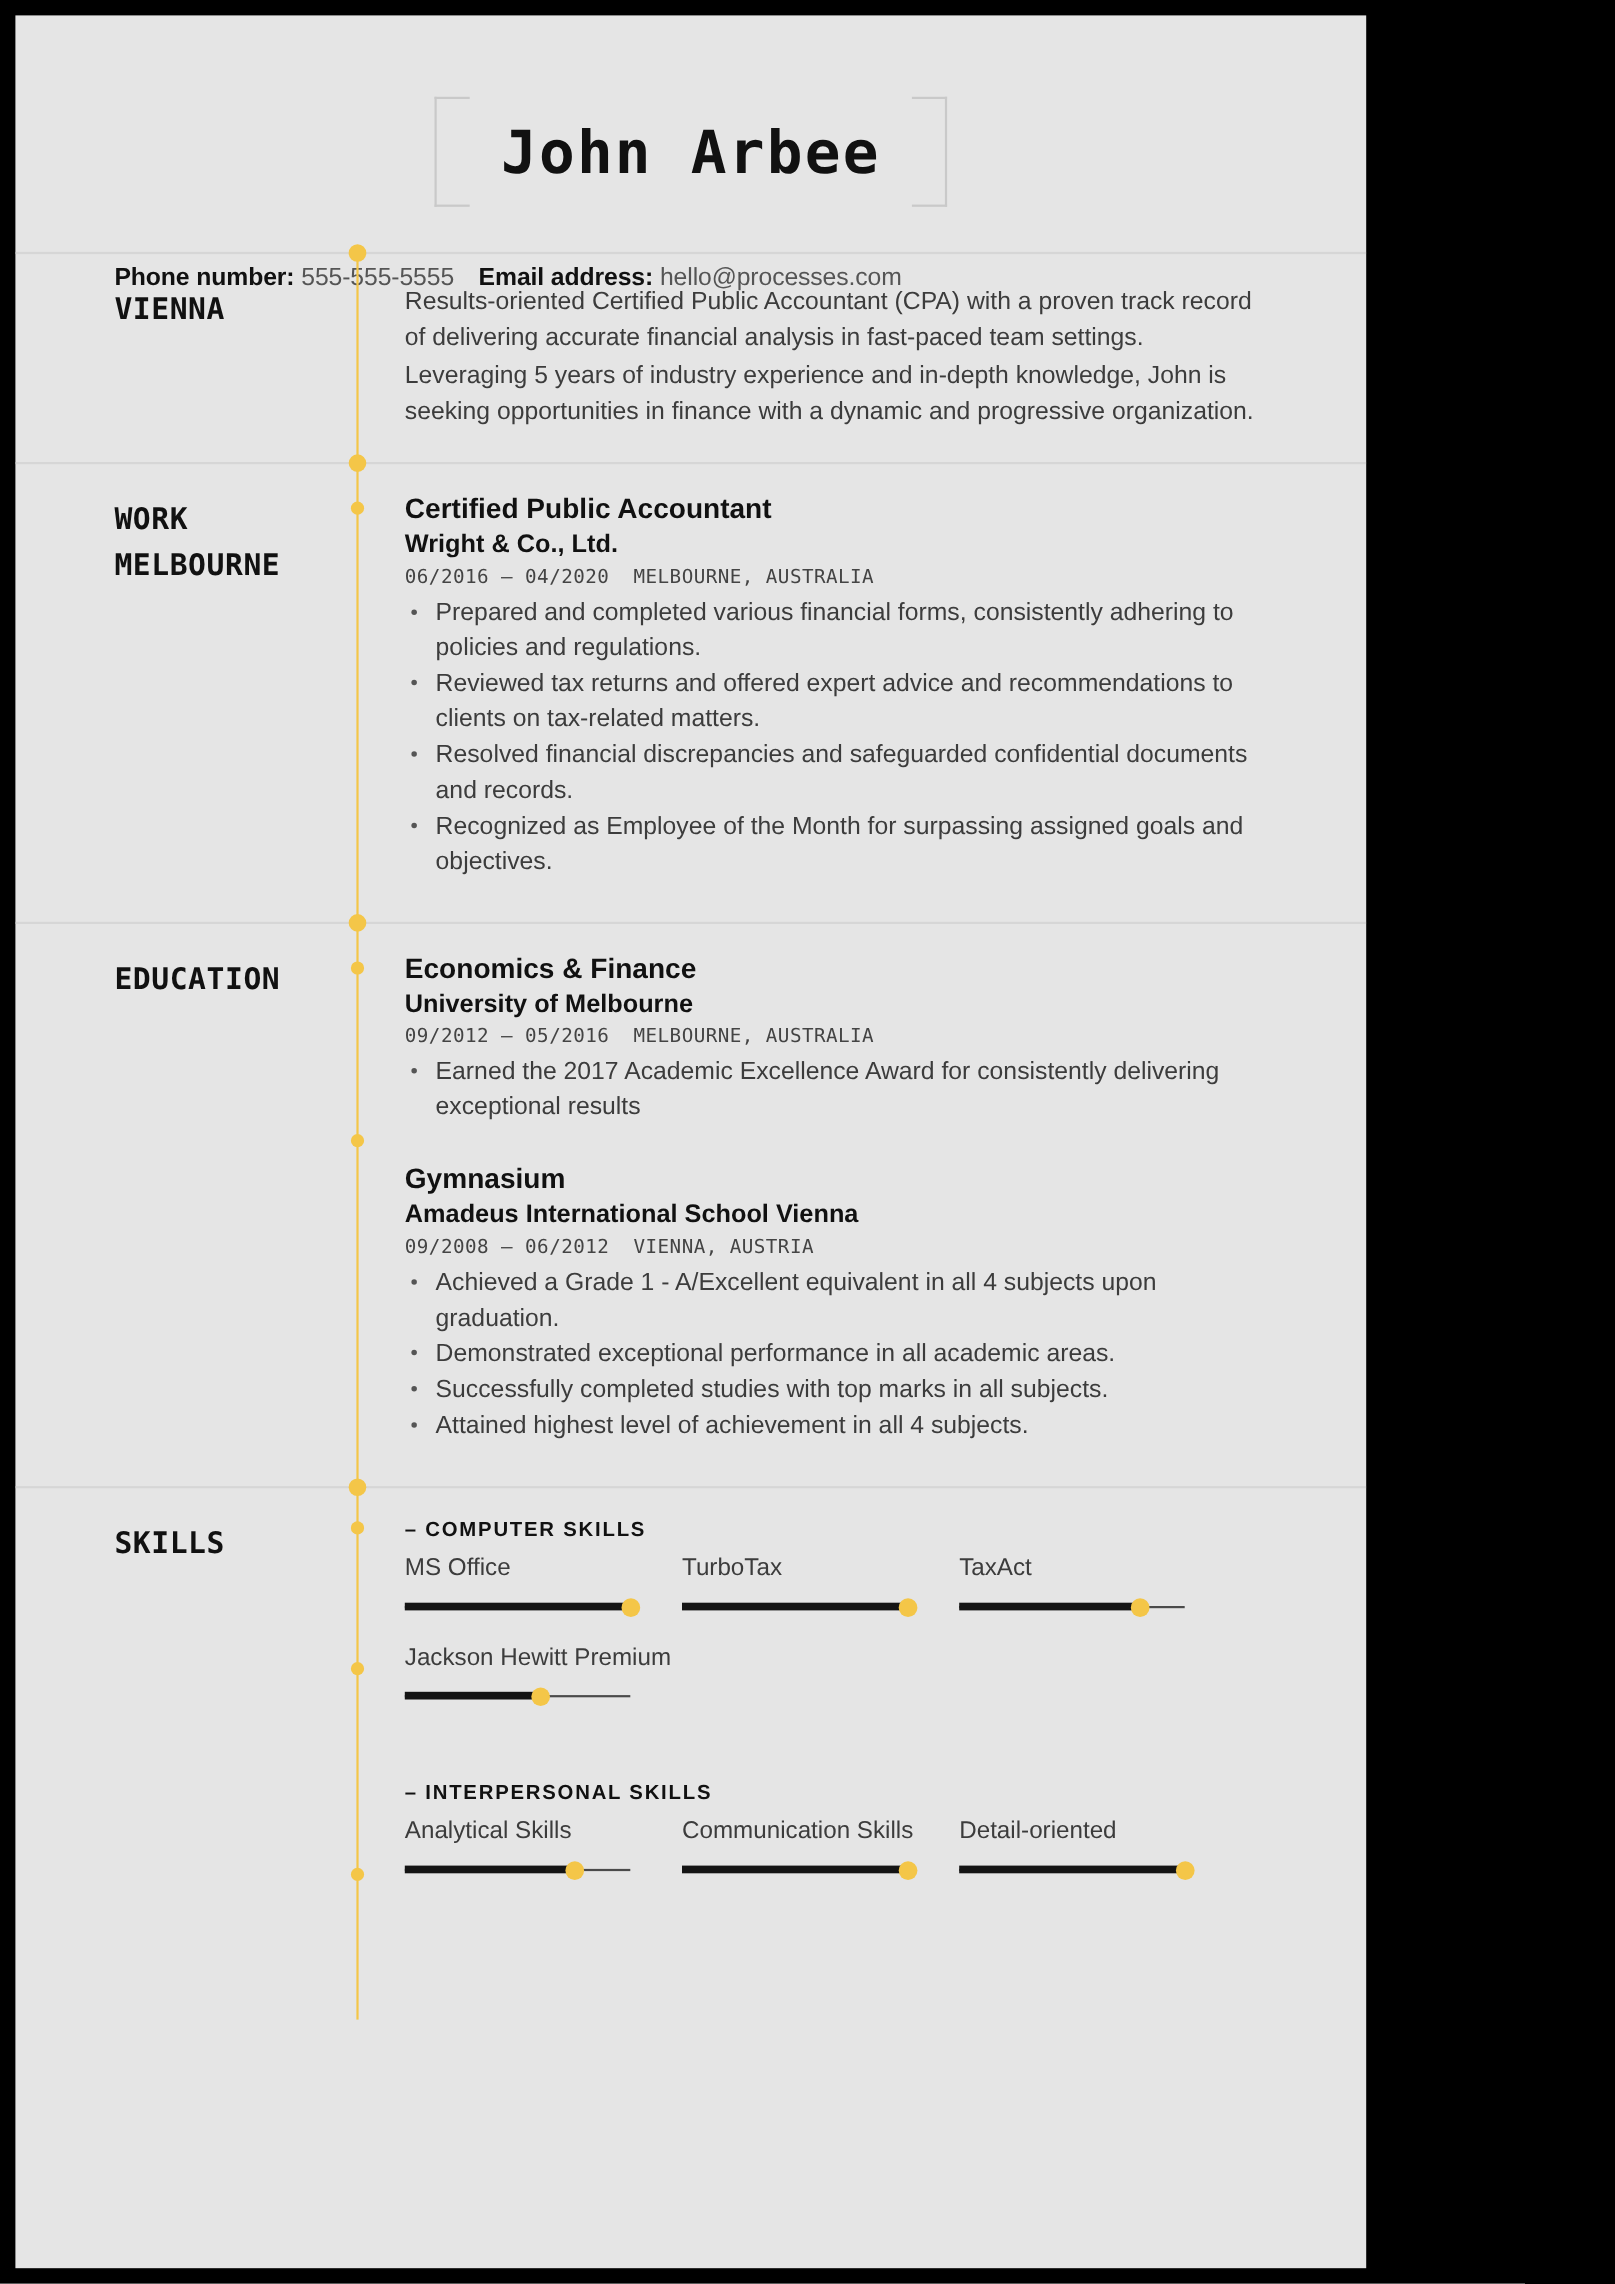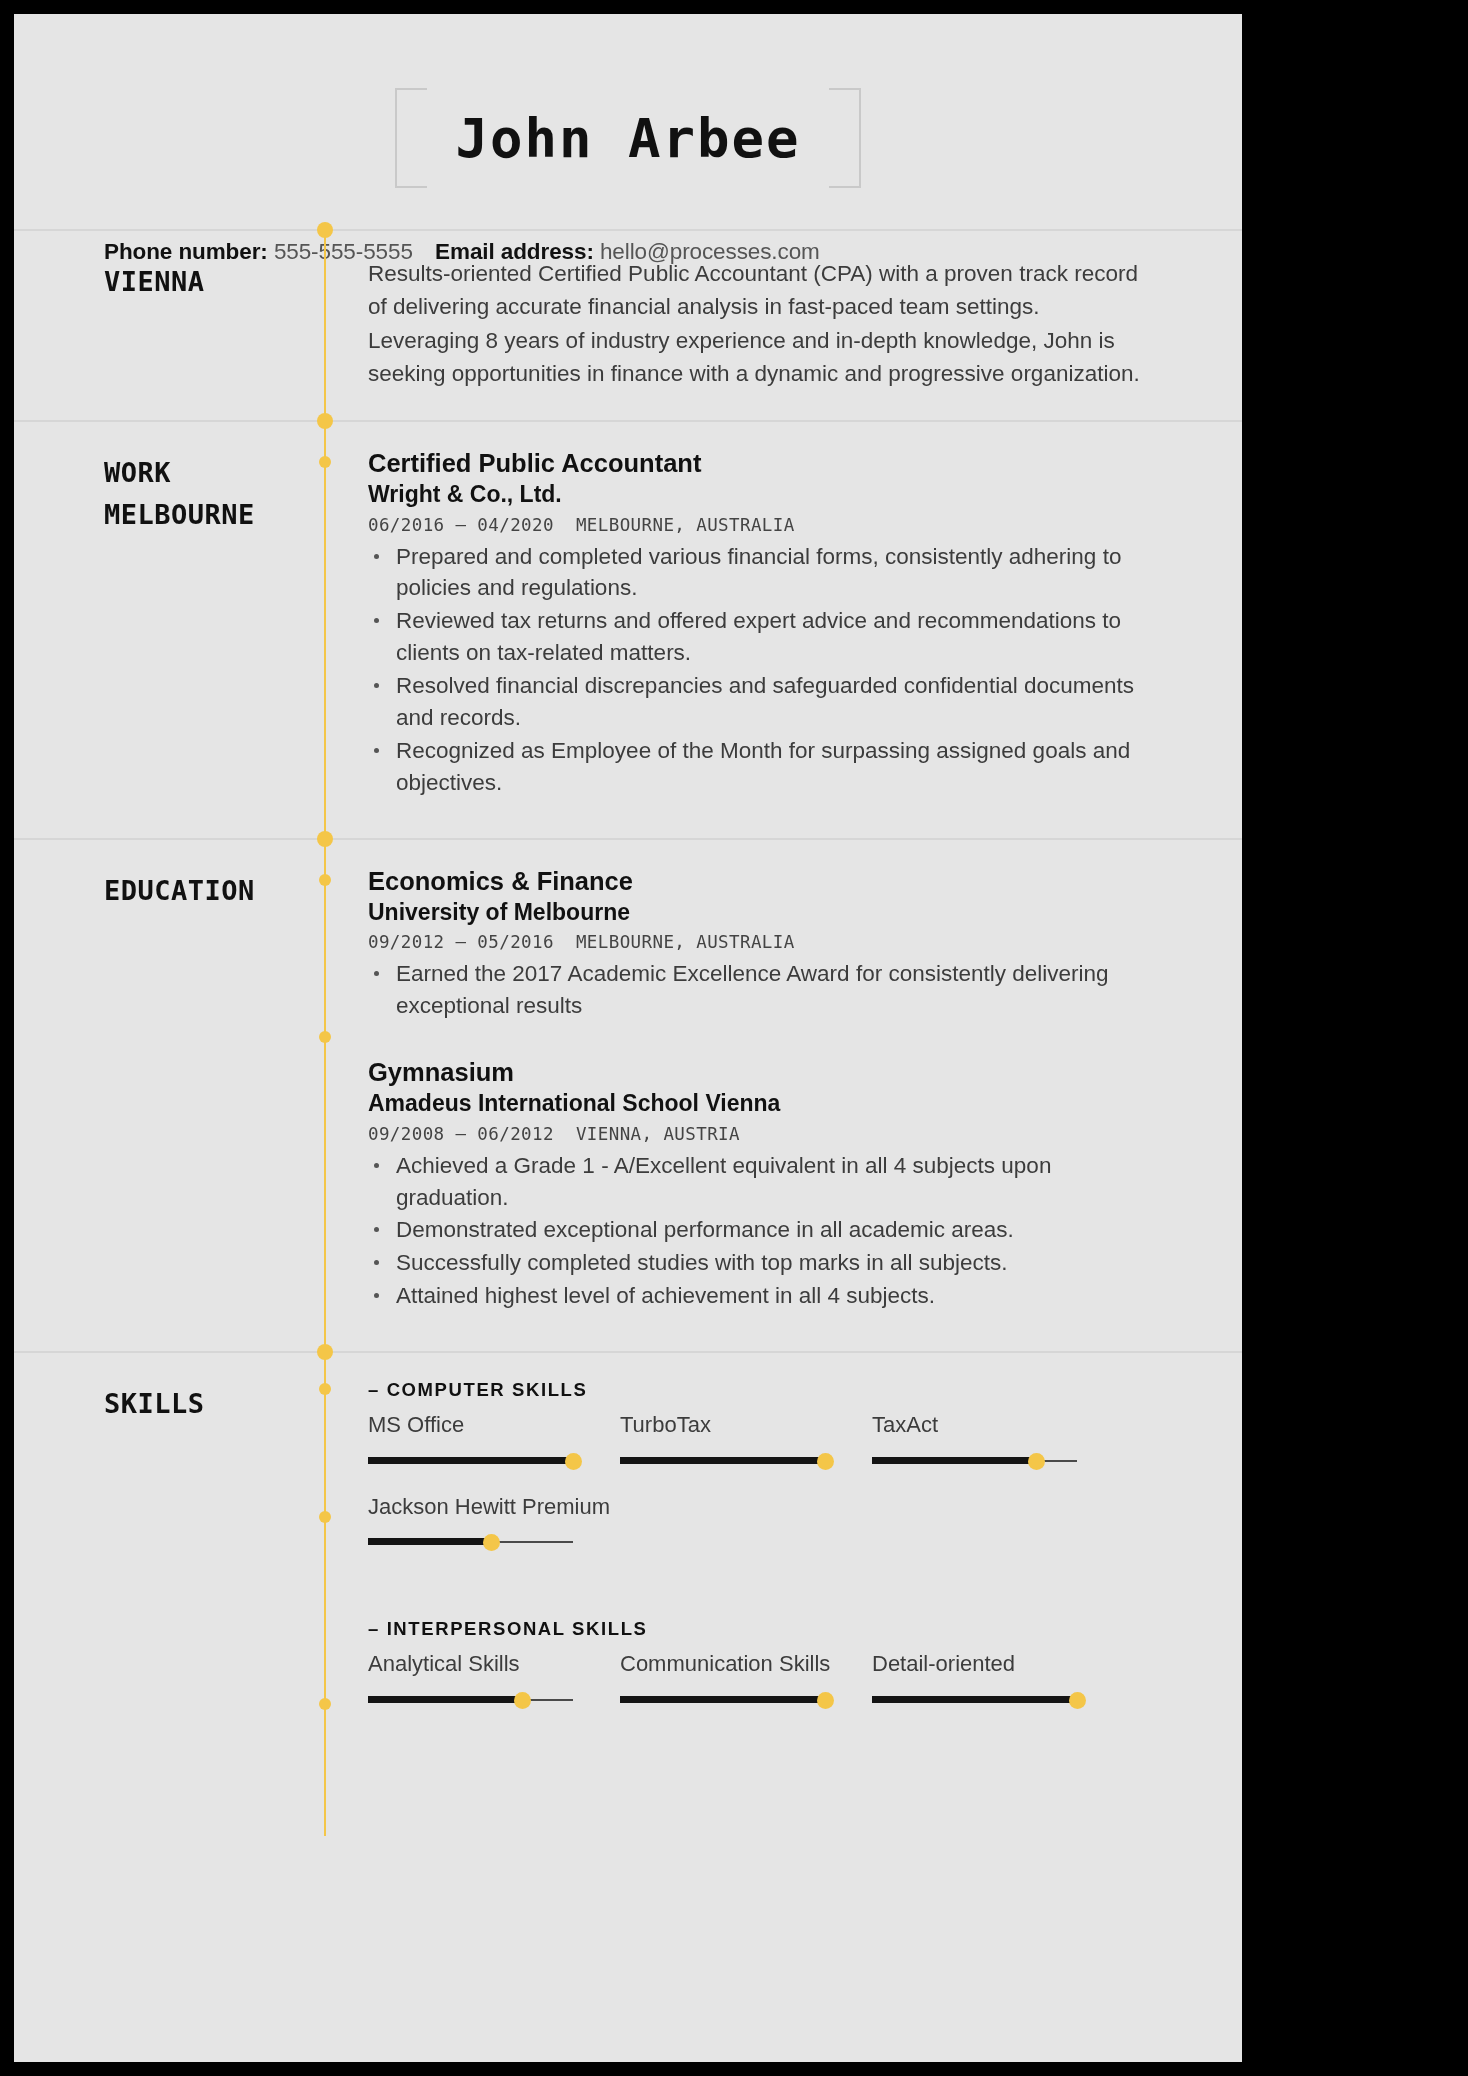--- a/index.html
+++ b/index.html
@@ -258,21 +258,21 @@
 
   <div class="body-area">
     <div class="timeline" style="background: rgb(244, 198, 72);"></div>
 
     <div class="section">
       <span class="node big" style="background: rgb(244, 198, 72);"></span>
       <div class="sec-left">
         <div class="sec-title">VIENNA</div>
       </div>
       <div class="sec-right">
-        <div class="profile-text">Results-oriented Certified Public Accountant (CPA) with a proven track record of delivering accurate financial analysis in fast-paced team settings. Leveraging 8 years of industry experience and in-depth knowledge, John is seeking opportunities in finance with a dynamic and progressive organization.</div>
+        <div class="profile-text">Results-oriented Certified Public Accountant (CPA) with a proven track record of delivering accurate financial analysis in fast-paced team settings. Leveraging 5 years of industry experience and in-depth knowledge, John is seeking opportunities in finance with a dynamic and progressive organization.</div>
       </div>
     </div>
 
     <div class="section">
       <span class="node big" style="background: rgb(244, 198, 72);"></span>
       <span class="node small" style="top: 34px; background: rgb(244, 198, 72);"></span>
       <div class="sec-left">
         <div class="sec-title">WORK</div>
         <div class="sec-title">MELBOURNE</div>
       </div>

